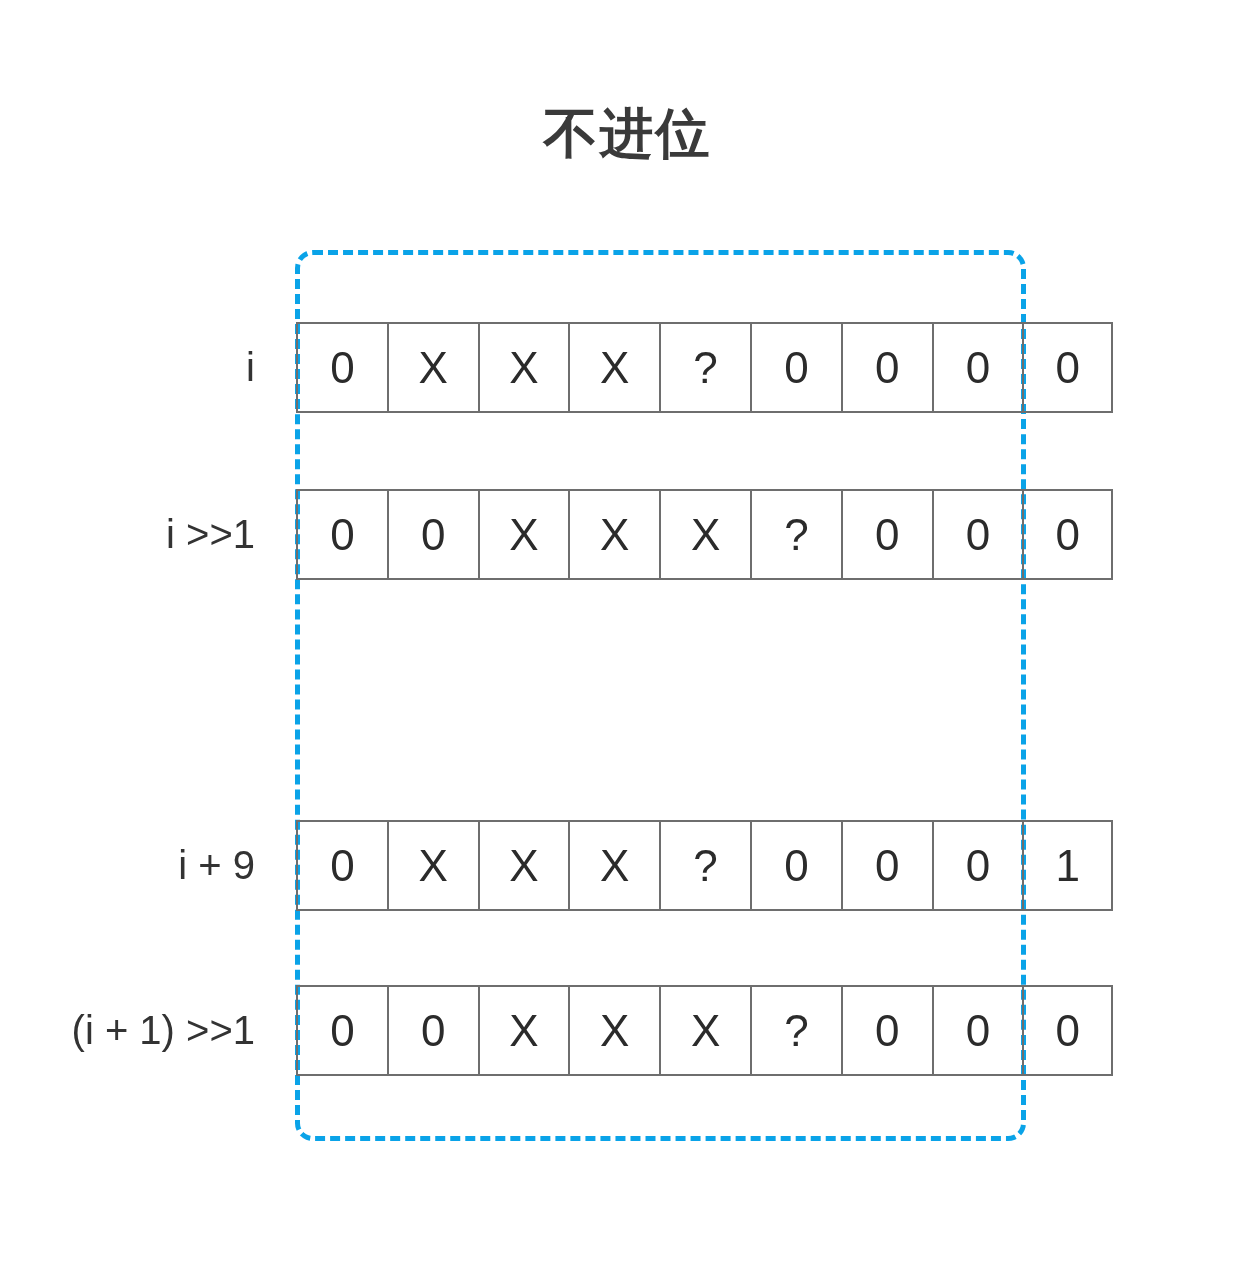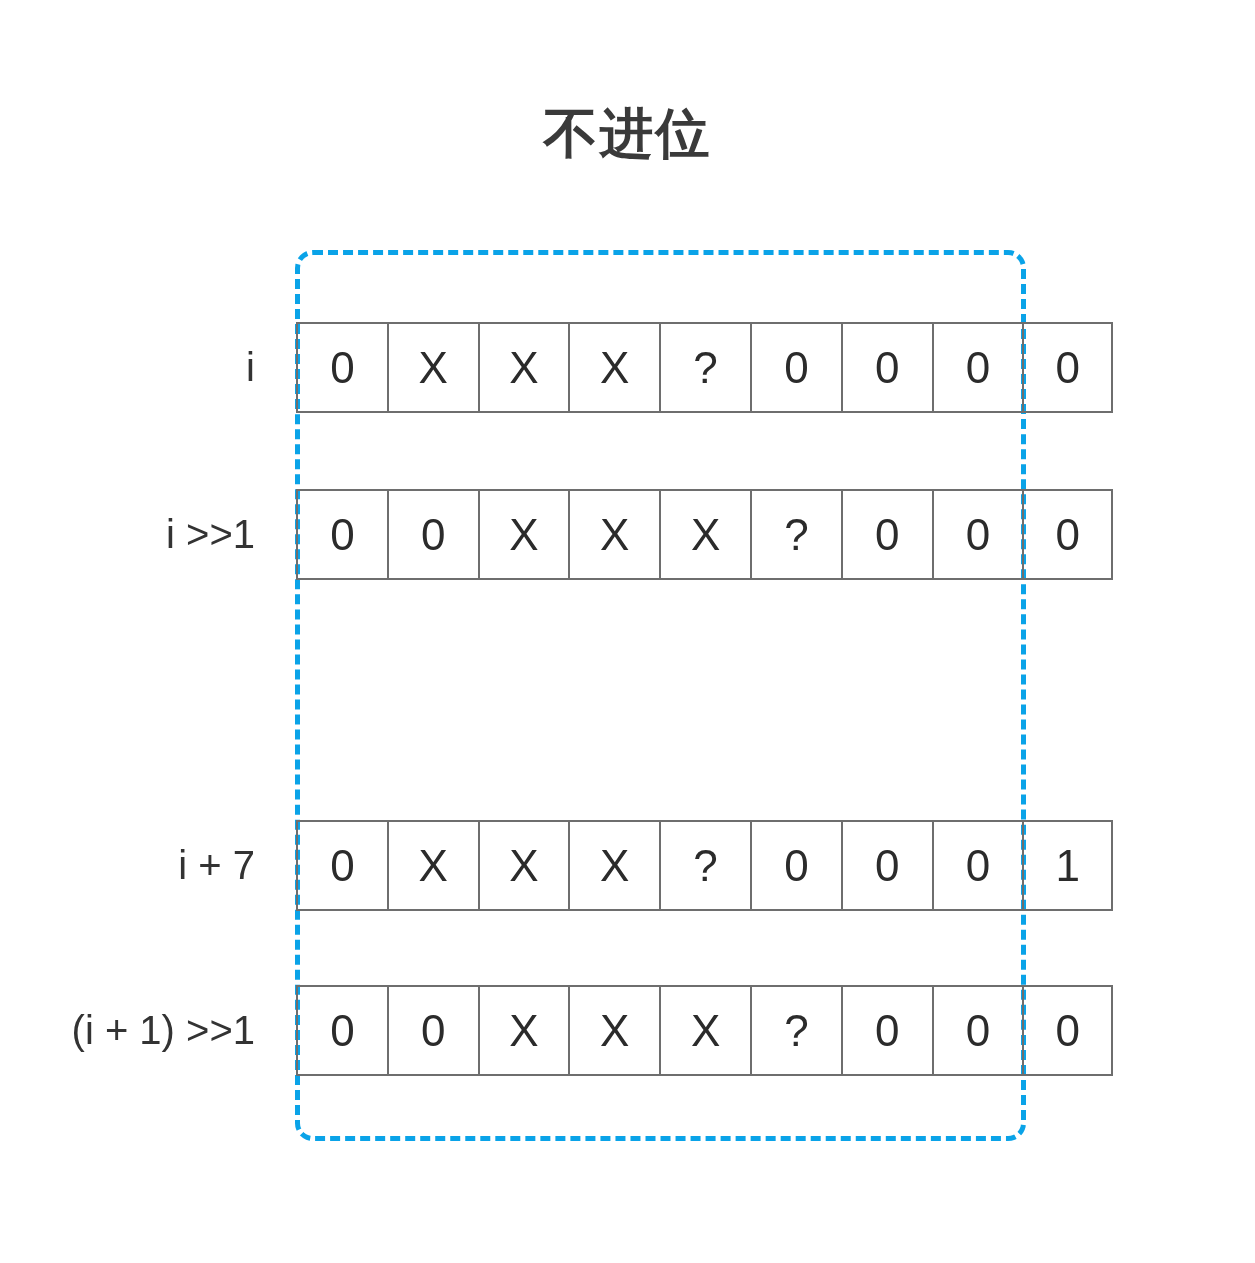--- a/index.html
+++ b/index.html
@@ -129,21 +129,21 @@
       <div class="bit-cell">X</div>
       <div class="bit-cell">X</div>
       <div class="bit-cell">?</div>
       <div class="bit-cell">0</div>
       <div class="bit-cell">0</div>
       <div class="bit-cell">0</div>
     </div>
   </div>
 
   <div class="bit-row" id="row-2">
-    <div class="label-box">i + 7</div>
+    <div class="label-box">i + 9</div>
     <div class="cells">
       <div class="bit-cell">0</div>
       <div class="bit-cell">X</div>
       <div class="bit-cell">X</div>
       <div class="bit-cell">X</div>
       <div class="bit-cell">?</div>
       <div class="bit-cell">0</div>
       <div class="bit-cell">0</div>
       <div class="bit-cell">0</div>
       <div class="bit-cell">1</div>

